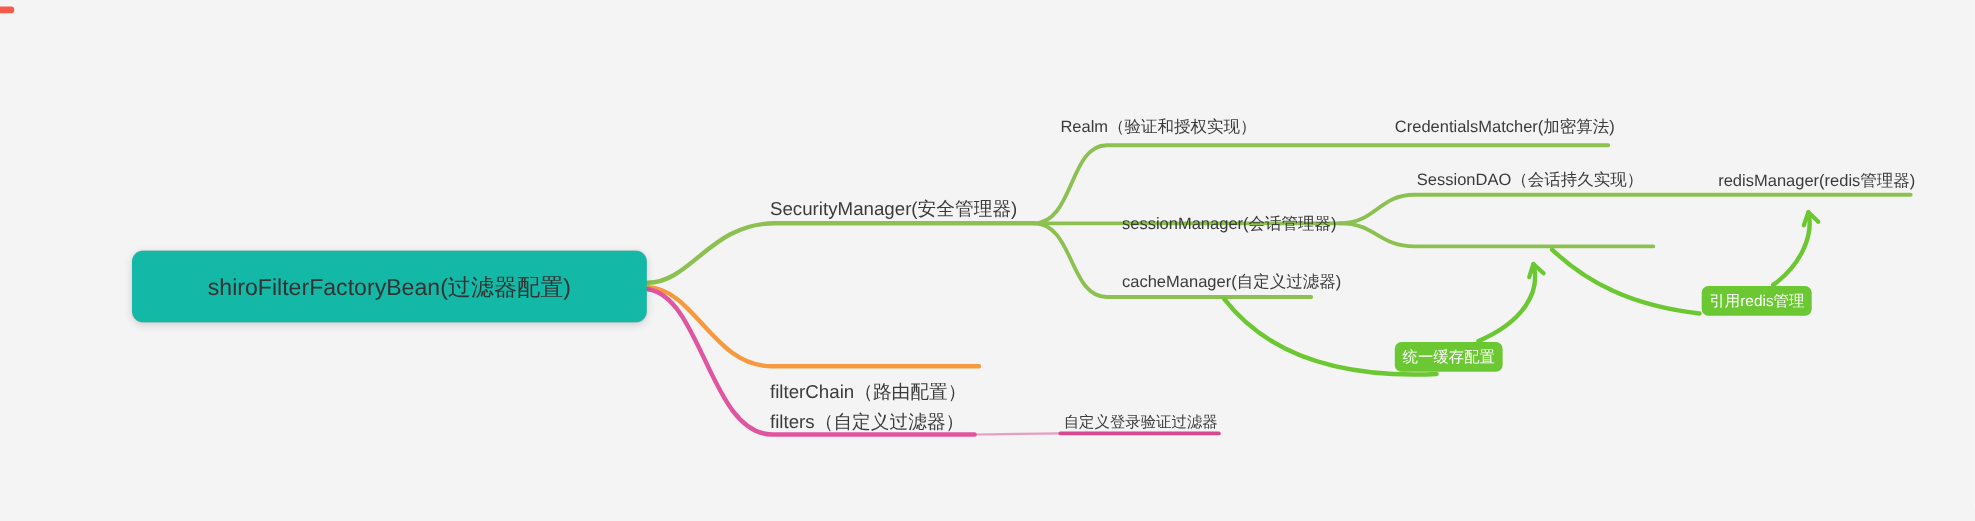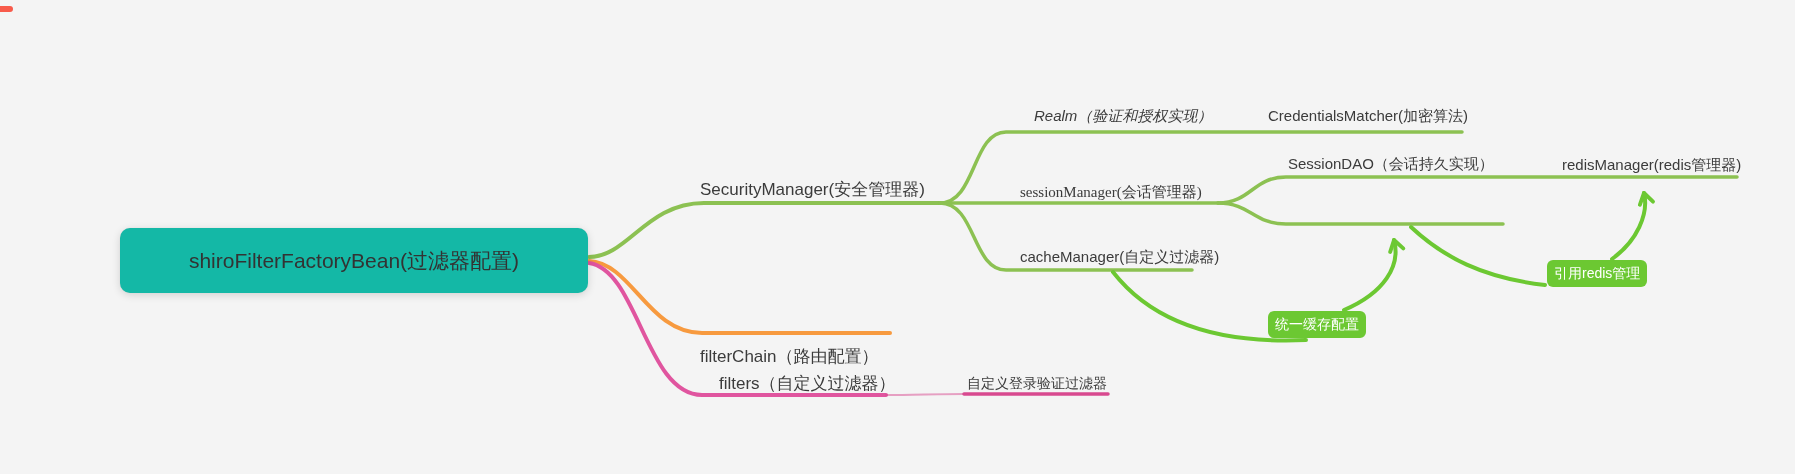--- a/index.html
+++ b/index.html
@@ -74,36 +74,36 @@
   </svg>
 
   <div class="corner-mark"></div>
 
   <div class="root-node">
     <span>shiroFilterFactoryBean(过滤器配置)</span>
   </div>
 
   <div class="label lvl1" style="left:700px;top:179px;">SecurityManager(安全管理器)</div>
 
-  <div class="label lvl2" style="left:1034px;top:107px;font-style:italic;">Realm（验证和授权实现）</div>
+  <div class="label lvl2" style="left:964px;top:107px;">Realm（验证和授权实现）</div>
 
   <div class="label lvl2" style="left:1268px;top:107px;">CredentialsMatcher(加密算法)</div>
 
-  <div class="label lvl2" style="left:1020px;top:183px;font-family:Liberation Serif, serif;">sessionManager(会话管理器)</div>
+  <div class="label lvl2" style="left:1020px;top:195px;">sessionManager(会话管理器)</div>
 
   <div class="label lvl2" style="left:1288px;top:155px;">SessionDAO（会话持久实现）</div>
 
   <div class="label lvl2" style="left:1562px;top:156px;">redisManager(redis管理器)</div>
 
 
   <div class="label lvl2" style="left:1020px;top:248px;">cacheManager(自定义过滤器)</div>
 
   <div class="label lvl1" style="left:700px;top:310px;margin-top:36px;">filterChain（路由配置）</div>
 
-  <div class="label lvl1" style="left:700px;top:373px;margin-left:19px;">filters（自定义过滤器）</div>
+  <div class="label lvl1" style="left:700px;top:373px;">filters（自定义过滤器）</div>
 
   <div class="label lvl3" style="left:967px;top:375px;">自定义登录验证过滤器</div>
 
   <div class="badge" style="left:1268px;top:311px;">统一缓存配置</div>
 
   <div class="badge" style="left:1547px;top:260px;">引用redis管理</div>
 
 </div>
 
 </body></html>

